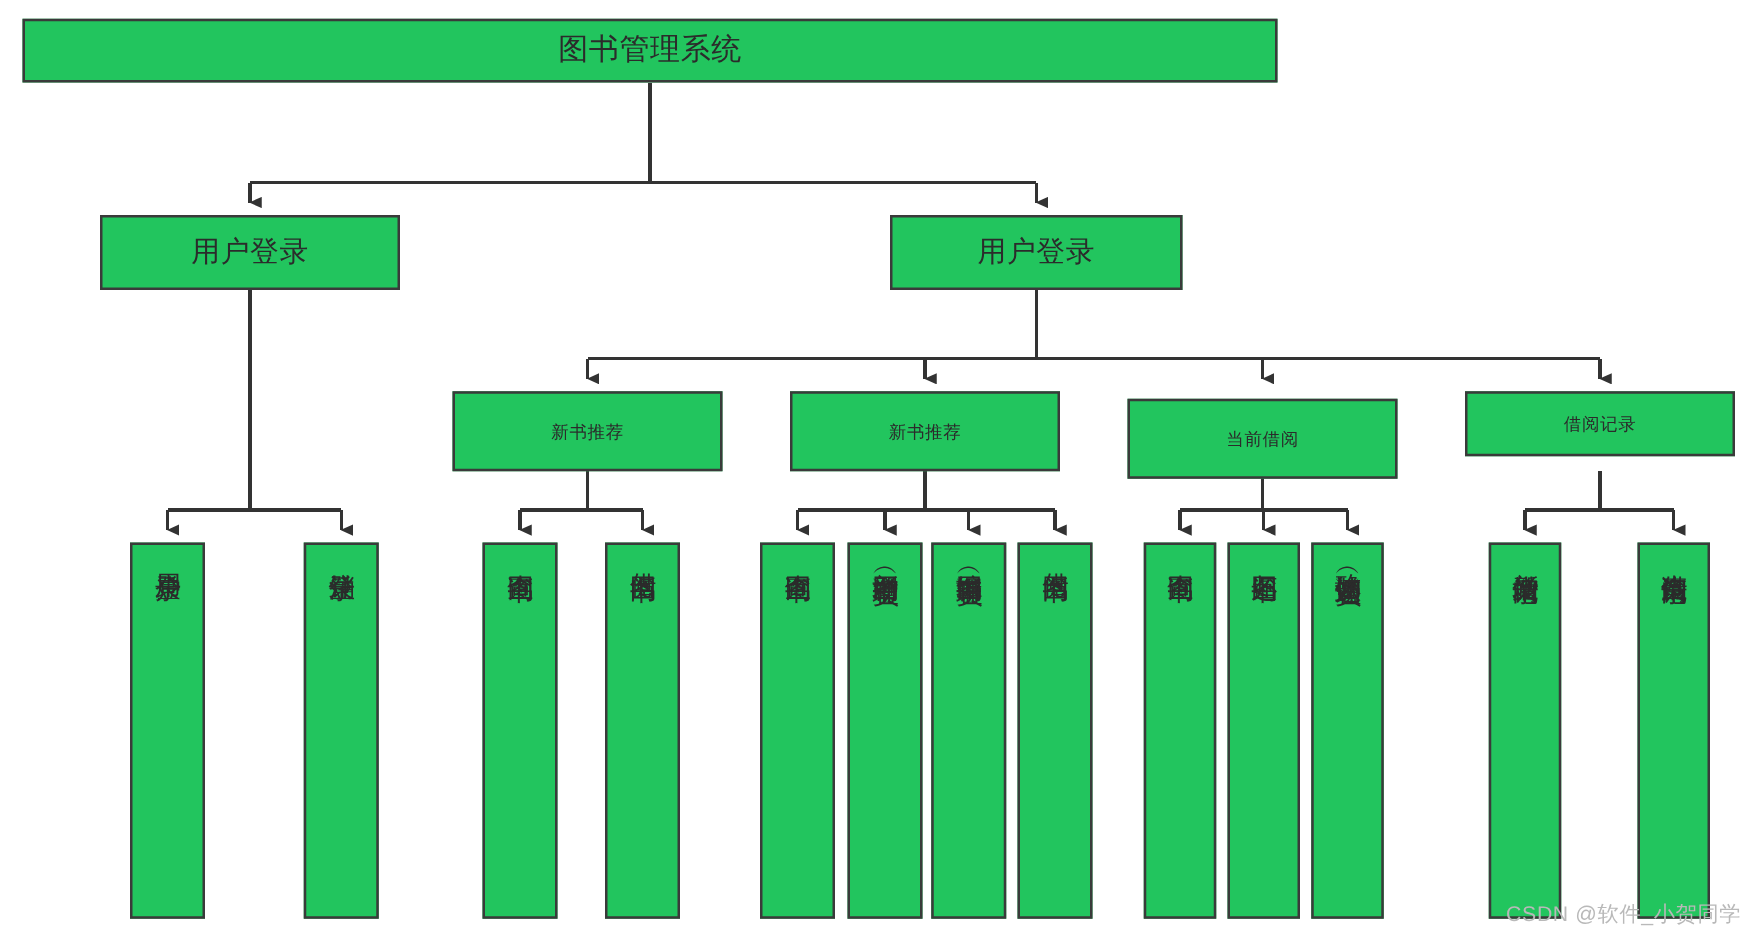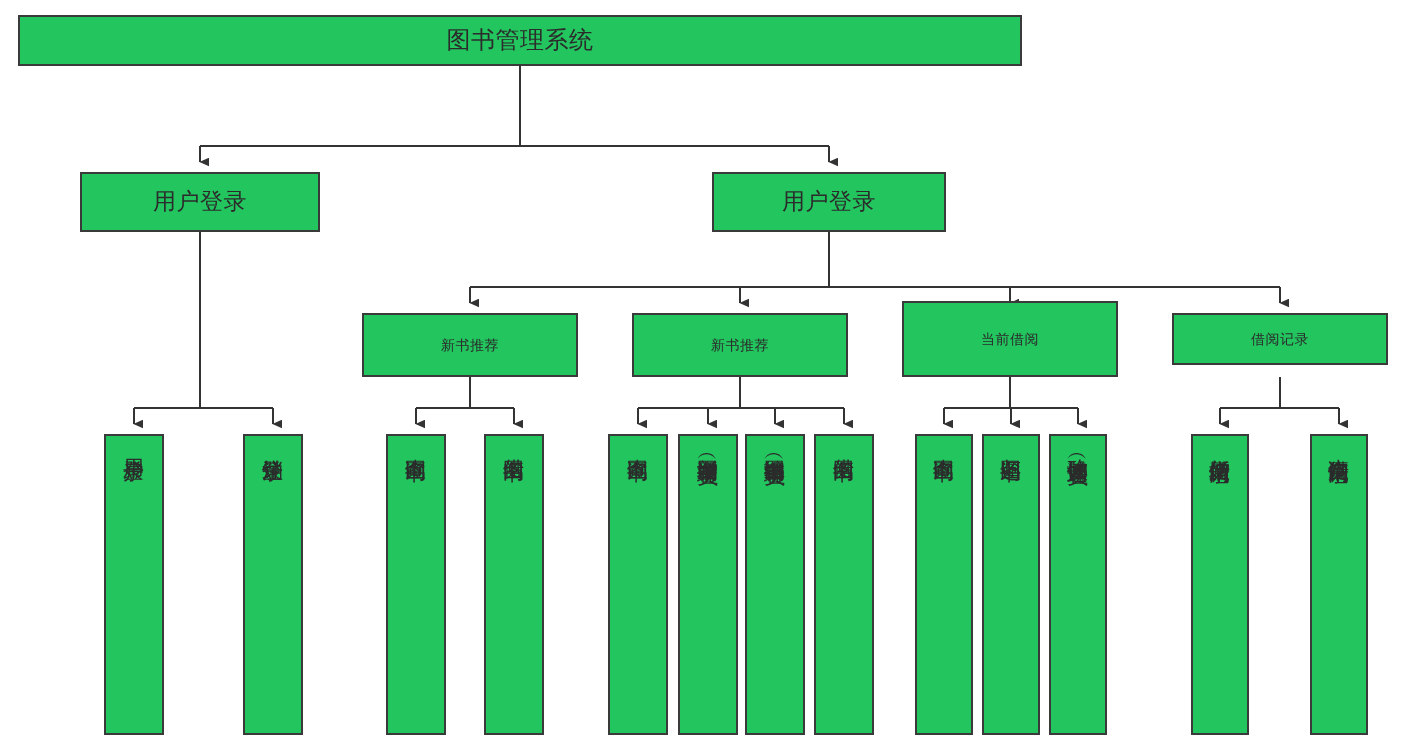--- a/index.html
+++ b/index.html
@@ -126,21 +126,21 @@
       </div>
       <div class="node-box level2" style="left: 712px; top: 172px; width: 234px; height: 60px;">
         <span class="node-label">用户登录</span>
       </div>
       <div class="node-box level3" style="left: 362px; top: 313px; width: 216px; height: 64px;">
         <span class="node-label">新书推荐</span>
       </div>
       <div class="node-box level3" style="left: 632px; top: 313px; width: 216px; height: 64px;">
         <span class="node-label">新书推荐</span>
       </div>
-      <div class="node-box level3" style="left: 902px; top: 301px; width: 216px; height: 76px;">
+      <div class="node-box level3" style="left: 902px; top: 319px; width: 216px; height: 64px;">
         <span class="node-label">当前借阅</span>
       </div>
       <div class="node-box level3" style="left: 1172px; top: 313px; width: 216px; height: 52px;">
         <span class="node-label">借阅记录</span>
       </div>
       <div class="node-box leaf vertical" style="left: 104px; top: 434px; width: 60px; height: 301px;">
         <span class="node-label">用户登录</span>
       </div>
       <div class="node-box leaf vertical" style="left: 243px; top: 434px; width: 60px; height: 301px;">
         <span class="node-label">注销登录</span>
@@ -173,13 +173,14 @@
         <span class="node-label">确认归还（管理员）</span>
       </div>
       <div class="node-box leaf vertical" style="left: 1191px; top: 434px; width: 58px; height: 301px;">
         <span class="node-label">新增借阅记录</span>
       </div>
       <div class="node-box leaf vertical" style="left: 1310px; top: 434px; width: 58px; height: 301px;">
         <span class="node-label">查询借阅记录</span>
       </div>
     </div>
 
+  <div id="watermark">CSDN @软件_小贺同学</div>
 </div>
 
 </body></html>

